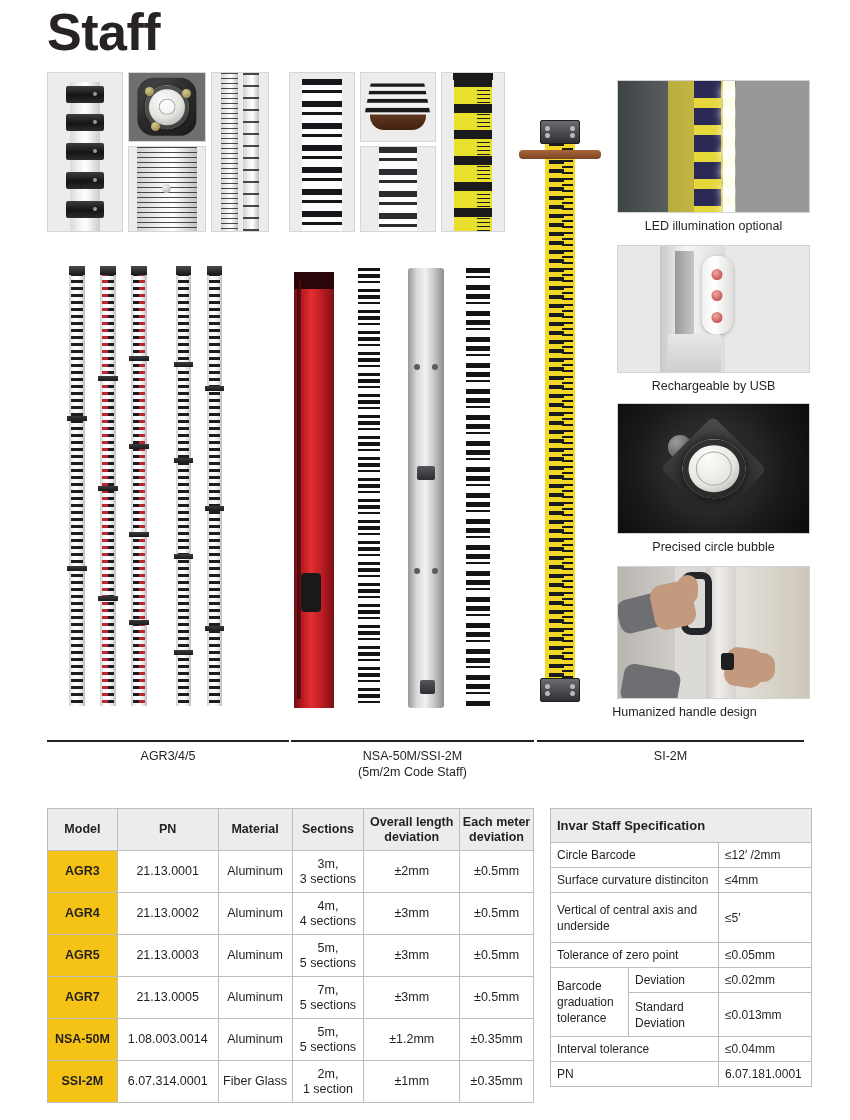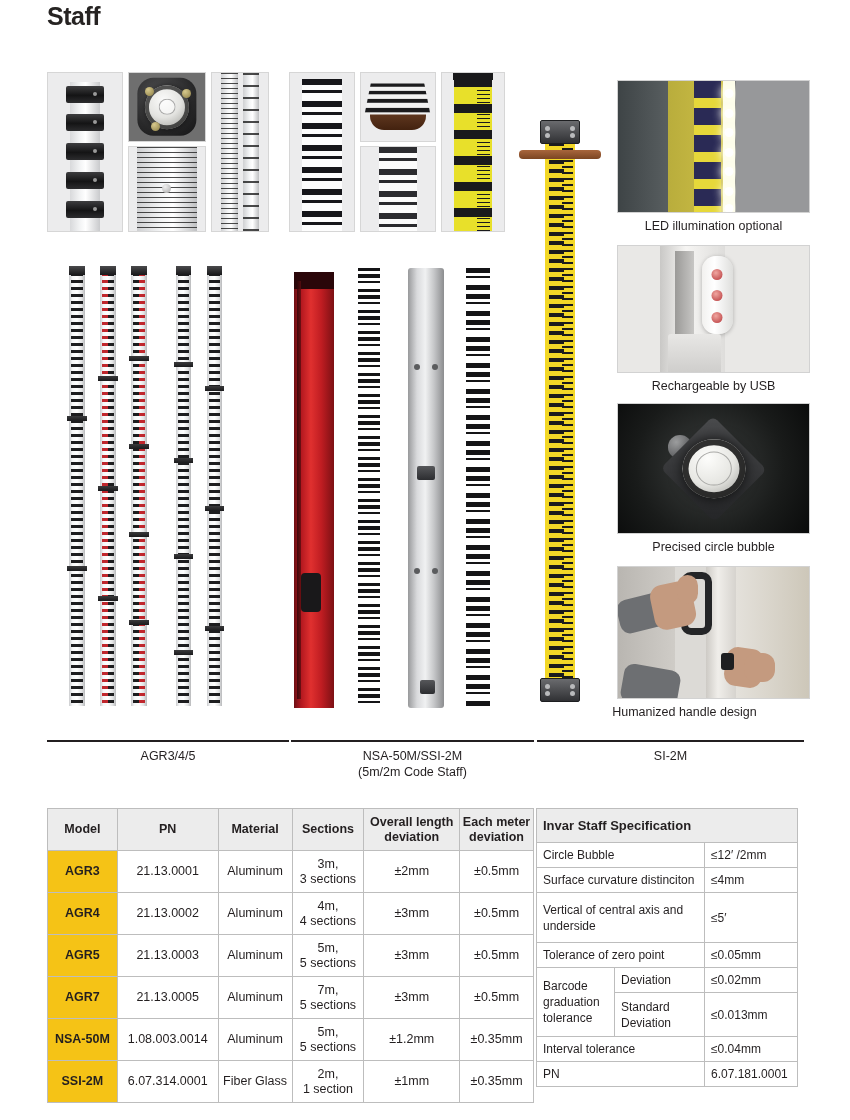--- a/index.html
+++ b/index.html
@@ -8,21 +8,21 @@
     background: #ffffff;
     font-family: "Liberation Sans", sans-serif;
     color: #231f20;
     overflow: hidden;
   }
   .page { position: relative; width: 850px; height: 1120px; }
 
   
   .page-title {
     position: absolute; left: 47px; top: 2px;
-    font-size: 25px; font-weight: bold; letter-spacing: -0.5px;
+    font-size: 52px; font-weight: bold; letter-spacing: -0.5px;
     color: #262322;
   }
   .frame-bd { border: 1px solid #d2d2d2; }
 
   
   .det { position: absolute; overflow: hidden; background:#ececed; border:1px solid #d6d6d6;}
 
   
   .tele-col { position:absolute; left:50%; top:6%; transform:translateX(-50%);
               width:38px; height:94%; }
@@ -206,21 +206,21 @@
   table { border-collapse: collapse; }
   .tbl-left { position:absolute; left:47px; top:808px; width:487px;
      font-size:12.5px; color:#231f20; }
   .tbl-left th, .tbl-left td {
      border:1px solid #bdbdbd; text-align:center; vertical-align:middle;
      padding:3px 2px; line-height:15px; }
   .tbl-left th { background:#ececec; font-weight:bold; font-size:12.5px; height:42px; }
   .tbl-left td { height:42px; background:#ffffff; }
   .tbl-left td.model { background:#f5c316; font-weight:bold; }
 
-  .tbl-right { position:absolute; left:536px; top:808px; width:262px;
+  .tbl-right { position:absolute; left:550px; top:808px; width:262px;
      font-size:12px; color:#231f20; }
   .tbl-right th, .tbl-right td {
      border:1px solid #bdbdbd; text-align:left; vertical-align:middle;
      padding:4px 6px; line-height:16px; }
   .tbl-right th { background:#ececec; font-weight:bold; font-size:13px; height:34px; }
   .tbl-right td { background:#ffffff; }
   .nowrap { white-space:nowrap; }
 </style>
 </head>
 <body>
@@ -535,21 +535,21 @@
   </table>
 
   <table class="tbl-right">
     <thead>
       <tr>
         <th colspan="3">Invar Staff Specification</th>
       </tr>
     </thead>
     <tbody>
       <tr>
-        <td colspan="2" style="width:168px;">Circle Bubble</td>
+        <td colspan="2" style="width:168px;">Circle Barcode</td>
         <td class="nowrap">≤12′ /2mm</td>
       </tr>
       <tr>
         <td colspan="2">Surface curvature distinciton</td>
         <td>≤4mm</td>
       </tr>
       <tr>
         <td colspan="2" style="height:50px;">Vertical of central axis and underside</td>
         <td>≤5′</td>
       </tr>

